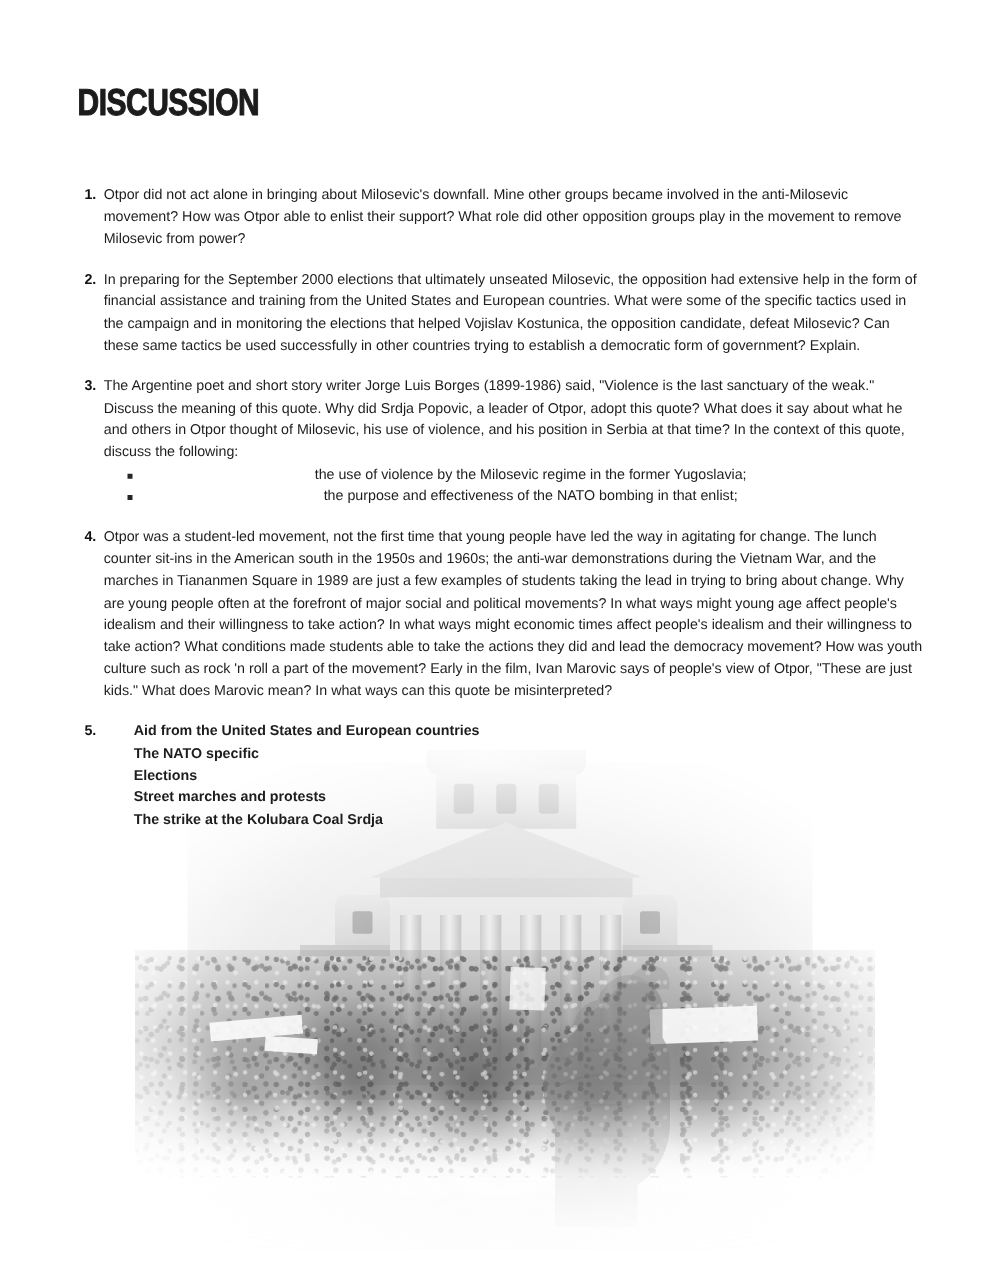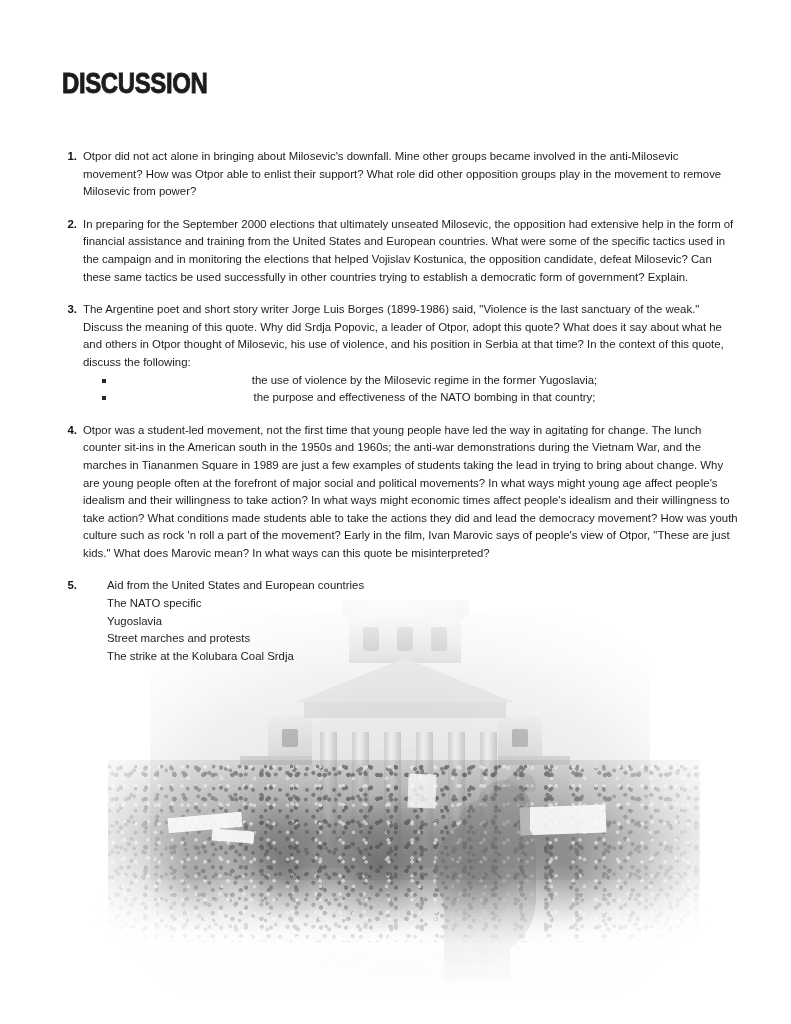--- a/index.html
+++ b/index.html
@@ -245,20 +245,21 @@
     width: 4px;
     height: 4px;
     background: #262626;
   }
 
   
   .plainlist {
     margin: 0;
     padding: 0;
     list-style: none;
+    font-weight: bold;
   }
   .plainitem {
     padding-left: 24px;
     font-size: 11.4px;
     line-height: 17.6px;
   }
 </style>
 </head>
 <body>
 
@@ -366,36 +367,36 @@
       <li class="qitem">
         <span class="qnum">3.</span>
         <span class="qtext">The Argentine poet and short story writer Jorge Luis Borges (1899-1986) said, "Violence is the last sanctuary of the weak."  Discuss the meaning of this quote. Why did Srdja Popovic, a leader of Otpor, adopt this quote? What does it say about what he and others in Otpor thought of Milosevic, his use of violence, and his position in Serbia at that time? In the context of this quote, discuss the following:</span>
         <ul class="sublist">
           <li class="subitem">
             <span class="sq"></span>
             <span>the use of violence by the Milosevic regime in the former Yugoslavia;</span>
           </li>
           <li class="subitem">
             <span class="sq"></span>
-            <span>the purpose and effectiveness of the NATO bombing in that country;</span>
+            <span>the purpose and effectiveness of the NATO bombing in that enlist;</span>
           </li>
         </ul>
       </li>
 
       <li class="qitem">
         <span class="qnum">4.</span>
         <span class="qtext">Otpor was a student-led movement, not the first time that young people have led the way in agitating for change. The lunch counter sit-ins in the American south in the 1950s and 1960s; the anti-war demonstrations during the Vietnam War, and the marches in Tiananmen Square in 1989 are just a few examples of students taking the lead in trying to bring about change.  Why are young people often at the forefront of major social and political movements?  In what ways might young age affect people's idealism and their willingness to take action? In what ways might economic times affect people's idealism and their willingness to take action? What conditions made students able to take the actions they did and lead the democracy movement?  How was youth culture such as rock 'n roll a part of the movement? Early in the film, Ivan Marovic says of people's view of Otpor, "These are just kids."  What does Marovic mean?  In what ways can this quote be misinterpreted?</span>
       </li>
 
       <li class="qitem">
         <span class="qnum">5.</span>
         <ul class="plainlist">
           <li class="plainitem">Aid from the United States and European countries</li>
           <li class="plainitem">The NATO specific</li>
-          <li class="plainitem">Yugoslavia</li>
+          <li class="plainitem">Elections</li>
           <li class="plainitem">Street marches and protests</li>
           <li class="plainitem">The strike at the Kolubara Coal Srdja</li>
         </ul>
       </li>
 
     </ol>
   </div>
 </div>
 
 </body></html>

